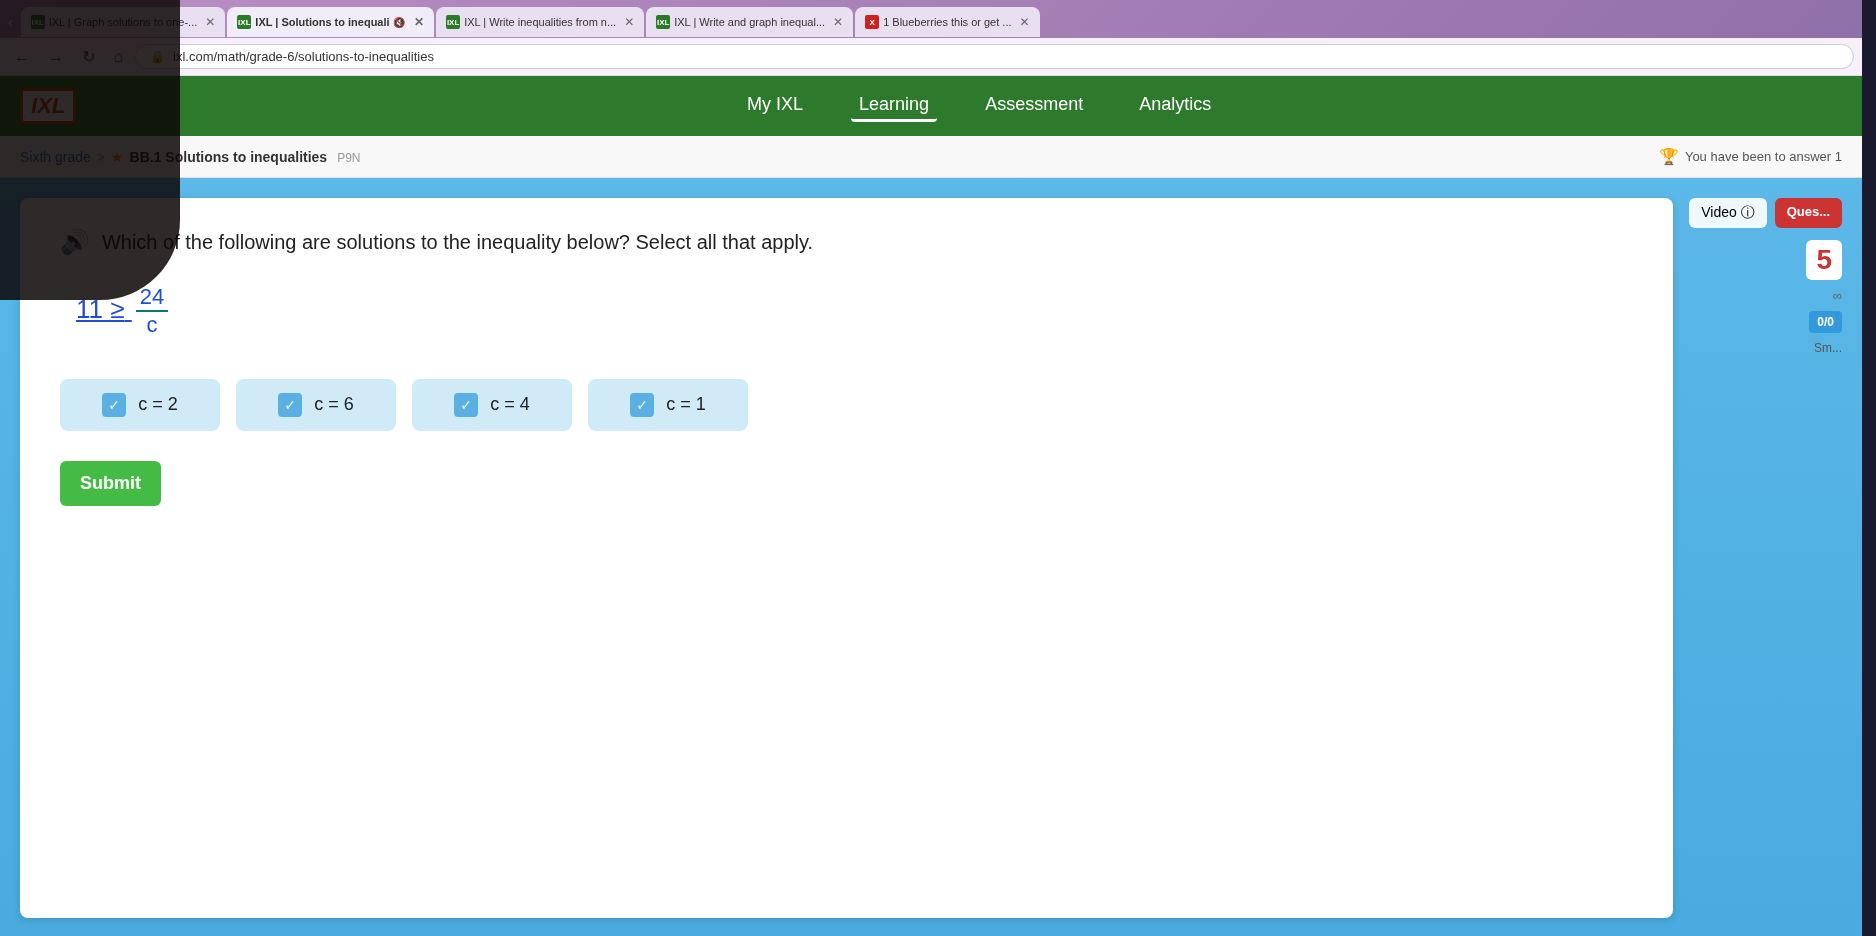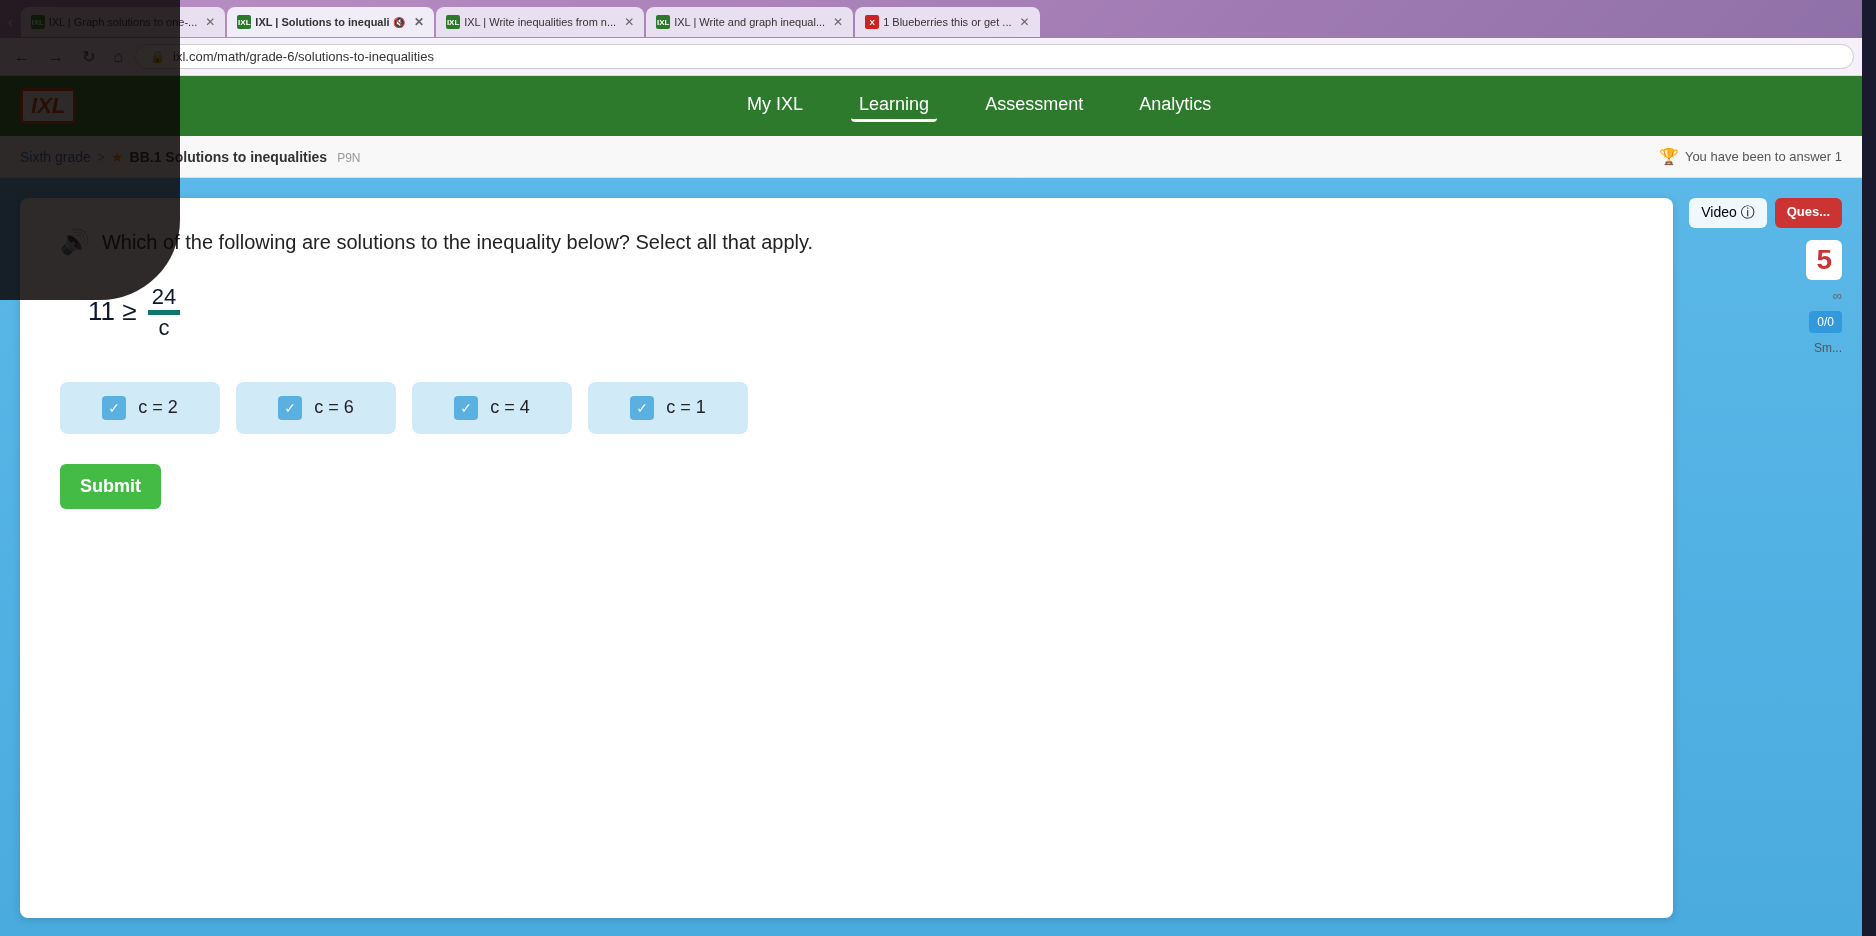--- a/index.html
+++ b/index.html
@@ -228,35 +228,36 @@
     }
 
     .audio-btn {
       color: #3399cc;
       font-size: 24px;
       cursor: pointer;
     }
 
     .inequality-display {
       font-size: 26px;
-      color: #0f172a;
+      color: #1d4ed8;
       margin-bottom: 40px;
-      margin-left: 28px;
+      margin-left: 16px;
+      text-decoration: underline;
     }
 
     .inequality-fraction {
       display: inline-flex;
       flex-direction: column;
       align-items: center;
       vertical-align: middle;
       margin-left: 4px;
     }
 
     .fraction-numerator {
-      border-bottom: 5px solid #0f766e;
+      border-bottom: 2px solid #0f766e;
       padding: 0 4px;
       font-size: 22px;
       line-height: 1.2;
     }
 
     .fraction-denominator {
       padding: 0 4px;
       font-size: 22px;
       line-height: 1.2;
     }
@@ -494,21 +495,21 @@
 
         </div>
 
         <div style="display:flex; flex-direction:column; gap:8px; align-items:flex-end; min-width:120px;">
           <div style="display:flex; gap:8px; margin-bottom:4px;">
             <button class="video-btn">Video ⓘ</button>
             <div style="background:#cc3333; color:white; border-radius:6px; padding:6px 12px; font-size:13px; font-weight:bold; cursor:pointer;">Ques...</div>
           </div>
           <div class="big-score">5</div>
           <div class="sm-score">∞</div>
-          <div style="background:#3399dd; color:white; border-radius:4px; padding:4px 8px; font-size:12px;">0/0</div>
+          <div style="background:#3399dd; color:white; border-radius:4px; padding:4px 8px; font-size:12px;font-weight:bold;">0/0</div>
           <div style="font-size:12px; color:#555;">Sm...</div>
         </div>
 
       </div>
 
     </div>
 
   </div>
 </div>
 

